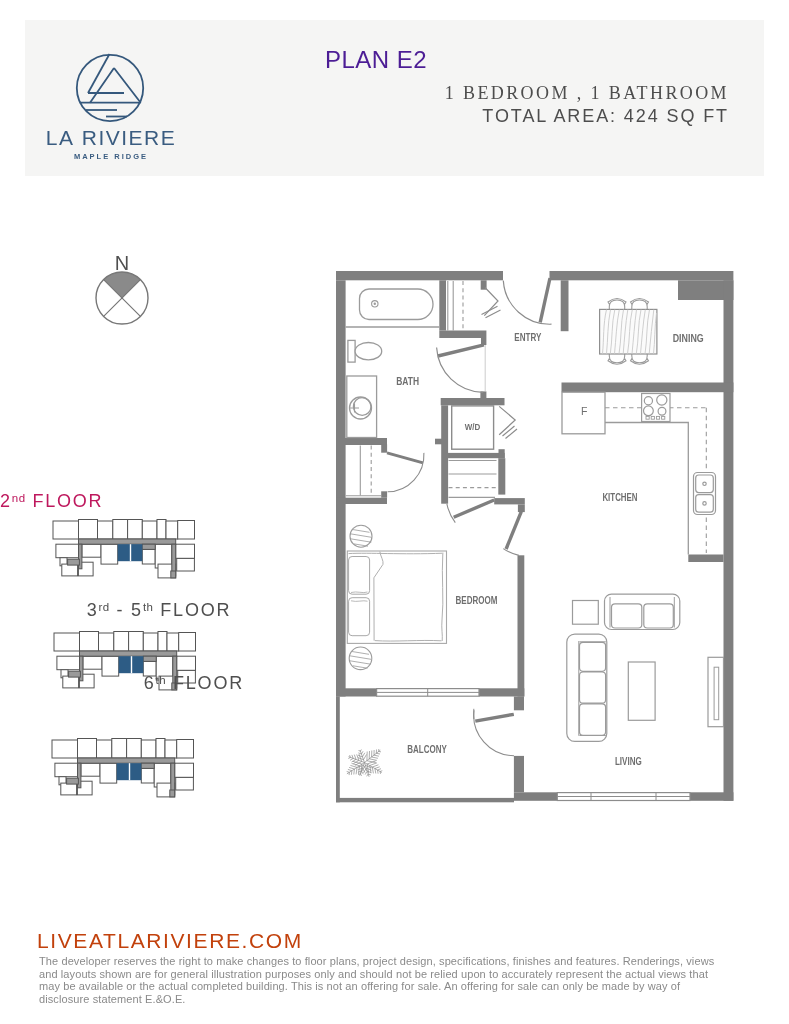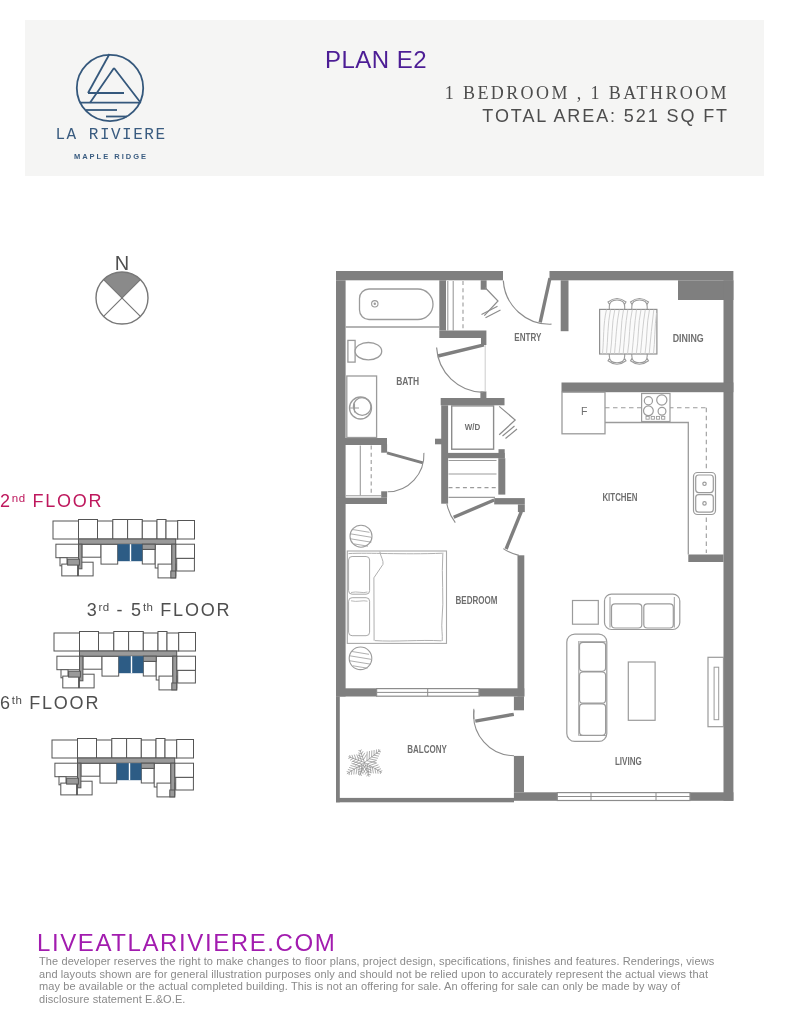--- a/index.html
+++ b/index.html
@@ -15,50 +15,50 @@
 <svg class="abs" style="left:60px;top:45px;" width="100" height="80" viewBox="60 45 100 80" fill="none" stroke="#35587c" stroke-width="1.8">
   <circle cx="110" cy="88" r="33.2"></circle>
   <path d="M 109.5,54 88,93"></path>
   <path d="M 88,93 124,93"></path>
   <path d="M 114,68 90,102.7 M 114,68 140.7,102.7"></path>
   <path d="M 79.6,102.7 140.7,102.7"></path>
   <path d="M 86,110 117,110"></path>
   <path d="M 106,116.5 127,116.5"></path>
 </svg>
 
-<div class="abs" style="left:0px;top:126px;width:222px;text-align:center;font-family:Liberation Mono, monospace;font-size:16px;letter-spacing:1.5px;color:#3a5c80;">LA&nbsp;RIVIERE</div>
+<div class="abs" style="left:0px;top:126px;width:222px;text-align:center;font-family:Liberation Sans, sans-serif;font-size:21px;letter-spacing:1.5px;color:#3a5c80;">LA&nbsp;RIVIERE</div>
 
 <div class="abs" style="left:0px;top:152px;width:222px;text-align:center;font-size:7.5px;font-weight:bold;letter-spacing:2px;color:#3a5c80;">MAPLE RIDGE</div>
 
 <div class="abs" style="left:325px;top:46px;width:404px;color:#4c1d95;font-size:24px;letter-spacing:0.5px;">PLAN E2</div>
 
 <div class="abs" style="left:325px;top:83px;width:404px;text-align:right;color:#4d4d4d;font-size:18px;letter-spacing:2.4px;font-family:Liberation Serif, serif;">1 BEDROOM , 1 BATHROOM</div>
 
-<div class="abs" style="left:325px;top:106px;width:404px;text-align:right;color:#4d4d4d;font-size:18px;letter-spacing:1.9px;">TOTAL AREA: 521 SQ FT</div>
+<div class="abs" style="left:325px;top:106px;width:404px;text-align:right;color:#4d4d4d;font-size:18px;letter-spacing:1.9px;">TOTAL AREA: 424 SQ FT</div>
 
 <svg class="abs" style="left:90px;top:248px;" width="66" height="80" viewBox="90 248 66 80">
   <text x="122" y="270" text-anchor="middle" font-size="20" fill="#4f4f4f" font-family="Liberation Sans">N</text>
   <path d="M 122,298 L 103.6,279.6 A 26 26 0 0 1 140.4,279.6 Z" fill="#8a8a8a"></path>
   <circle cx="122" cy="298" r="26" fill="none" stroke="#777" stroke-width="1.4"></circle>
   <path d="M 103.6,279.6 140.4,316.4 M 140.4,279.6 103.6,316.4" stroke="#777" stroke-width="1.2"></path>
 </svg>
 
 <div class="abs" style="left:0px;top:491px;width:244px;text-align:left;color:#be185d;font-size:18px;letter-spacing:1.8px;">2<span style="font-size:11.5px;vertical-align:5px;letter-spacing:0.5px;">nd</span> FLOOR</div>
 
 <svg class="abs" style="left:50px;top:518px;" width="147" height="62" viewBox="0 0 147 62">
 <use href="#kp"></use>
 </svg>
 
 <div class="abs" style="left:0px;top:600px;width:244px;text-align:center;color:#4f4f4f;font-size:18px;letter-spacing:1.8px;margin-left:37px;">3<span style="font-size:11.5px;vertical-align:5px;letter-spacing:0.5px;">rd</span> - 5<span style="font-size:11.5px;vertical-align:5px;letter-spacing:0.5px;">th</span> FLOOR</div>
 
 <svg class="abs" style="left:51px;top:630px;" width="147" height="62" viewBox="0 0 147 62">
 <use href="#kp"></use>
 </svg>
 
-<div class="abs" style="left:0px;top:673px;width:244px;text-align:left;color:#4f4f4f;font-size:18px;letter-spacing:1.8px;margin-top:20px;">6<span style="font-size:11.5px;vertical-align:5px;letter-spacing:0.5px;">th</span> FLOOR</div>
+<div class="abs" style="left:0px;top:673px;width:244px;text-align:right;color:#4f4f4f;font-size:18px;letter-spacing:1.8px;">6<span style="font-size:11.5px;vertical-align:5px;letter-spacing:0.5px;">th</span> FLOOR</div>
 
 <svg class="abs" style="left:48.5px;top:737px;" width="147" height="62" viewBox="0 0 147 62">
 <use href="#kp"></use>
 </svg>
 
 <svg width="0" height="0" style="position:absolute">
 <defs>
 <g id="kp">
   <g stroke="#555555" stroke-width="1" fill="#ffffff" stroke-linejoin="miter">
     <rect x="3" y="3" width="25.5" height="18"></rect>
@@ -395,15 +395,15 @@
 
 <text x="620" y="500.6" text-anchor="middle" font-size="10" font-weight="bold" textLength="35.2" lengthAdjust="spacingAndGlyphs" fill="#6f6f6f" font-family="Liberation Sans">KITCHEN</text>
 
 <text x="476.5" y="603.6" text-anchor="middle" font-size="10" font-weight="bold" textLength="42" lengthAdjust="spacingAndGlyphs" fill="#6f6f6f" font-family="Liberation Sans">BEDROOM</text>
 
 <text x="427" y="753.3" text-anchor="middle" font-size="10" font-weight="bold" textLength="39.5" lengthAdjust="spacingAndGlyphs" fill="#6f6f6f" font-family="Liberation Sans">BALCONY</text>
 
 <text x="628.3" y="764.5" text-anchor="middle" font-size="10" font-weight="bold" textLength="26.8" lengthAdjust="spacingAndGlyphs" fill="#6f6f6f" font-family="Liberation Sans">LIVING</text>
 </svg>
 
-<div class="abs" style="left:37px;top:929px;font-size:24px;letter-spacing:1.6px;color:#a21caf;">LIVEATLARIVIERE.COM</div>
+<div class="abs" style="left:37px;top:929px;font-size:21px;letter-spacing:1.6px;color:#c2410c;">LIVEATLARIVIERE.COM</div>
 
 <div class="abs" style="left:39px;top:955px;width:720px;font-size:11px;line-height:12.7px;color:#8a8a8a;letter-spacing:0.1px;">The developer reserves the right to make changes to floor plans, project design, specifications, finishes and features. Renderings, views<br>and layouts shown are for general illustration purposes only and should not be relied upon to accurately represent the actual views that<br>may be available or the actual completed building. This is not an offering for sale. An offering for sale can only be made by way of<br>disclosure statement E.&amp;O.E.</div>
 
 </body></html>

